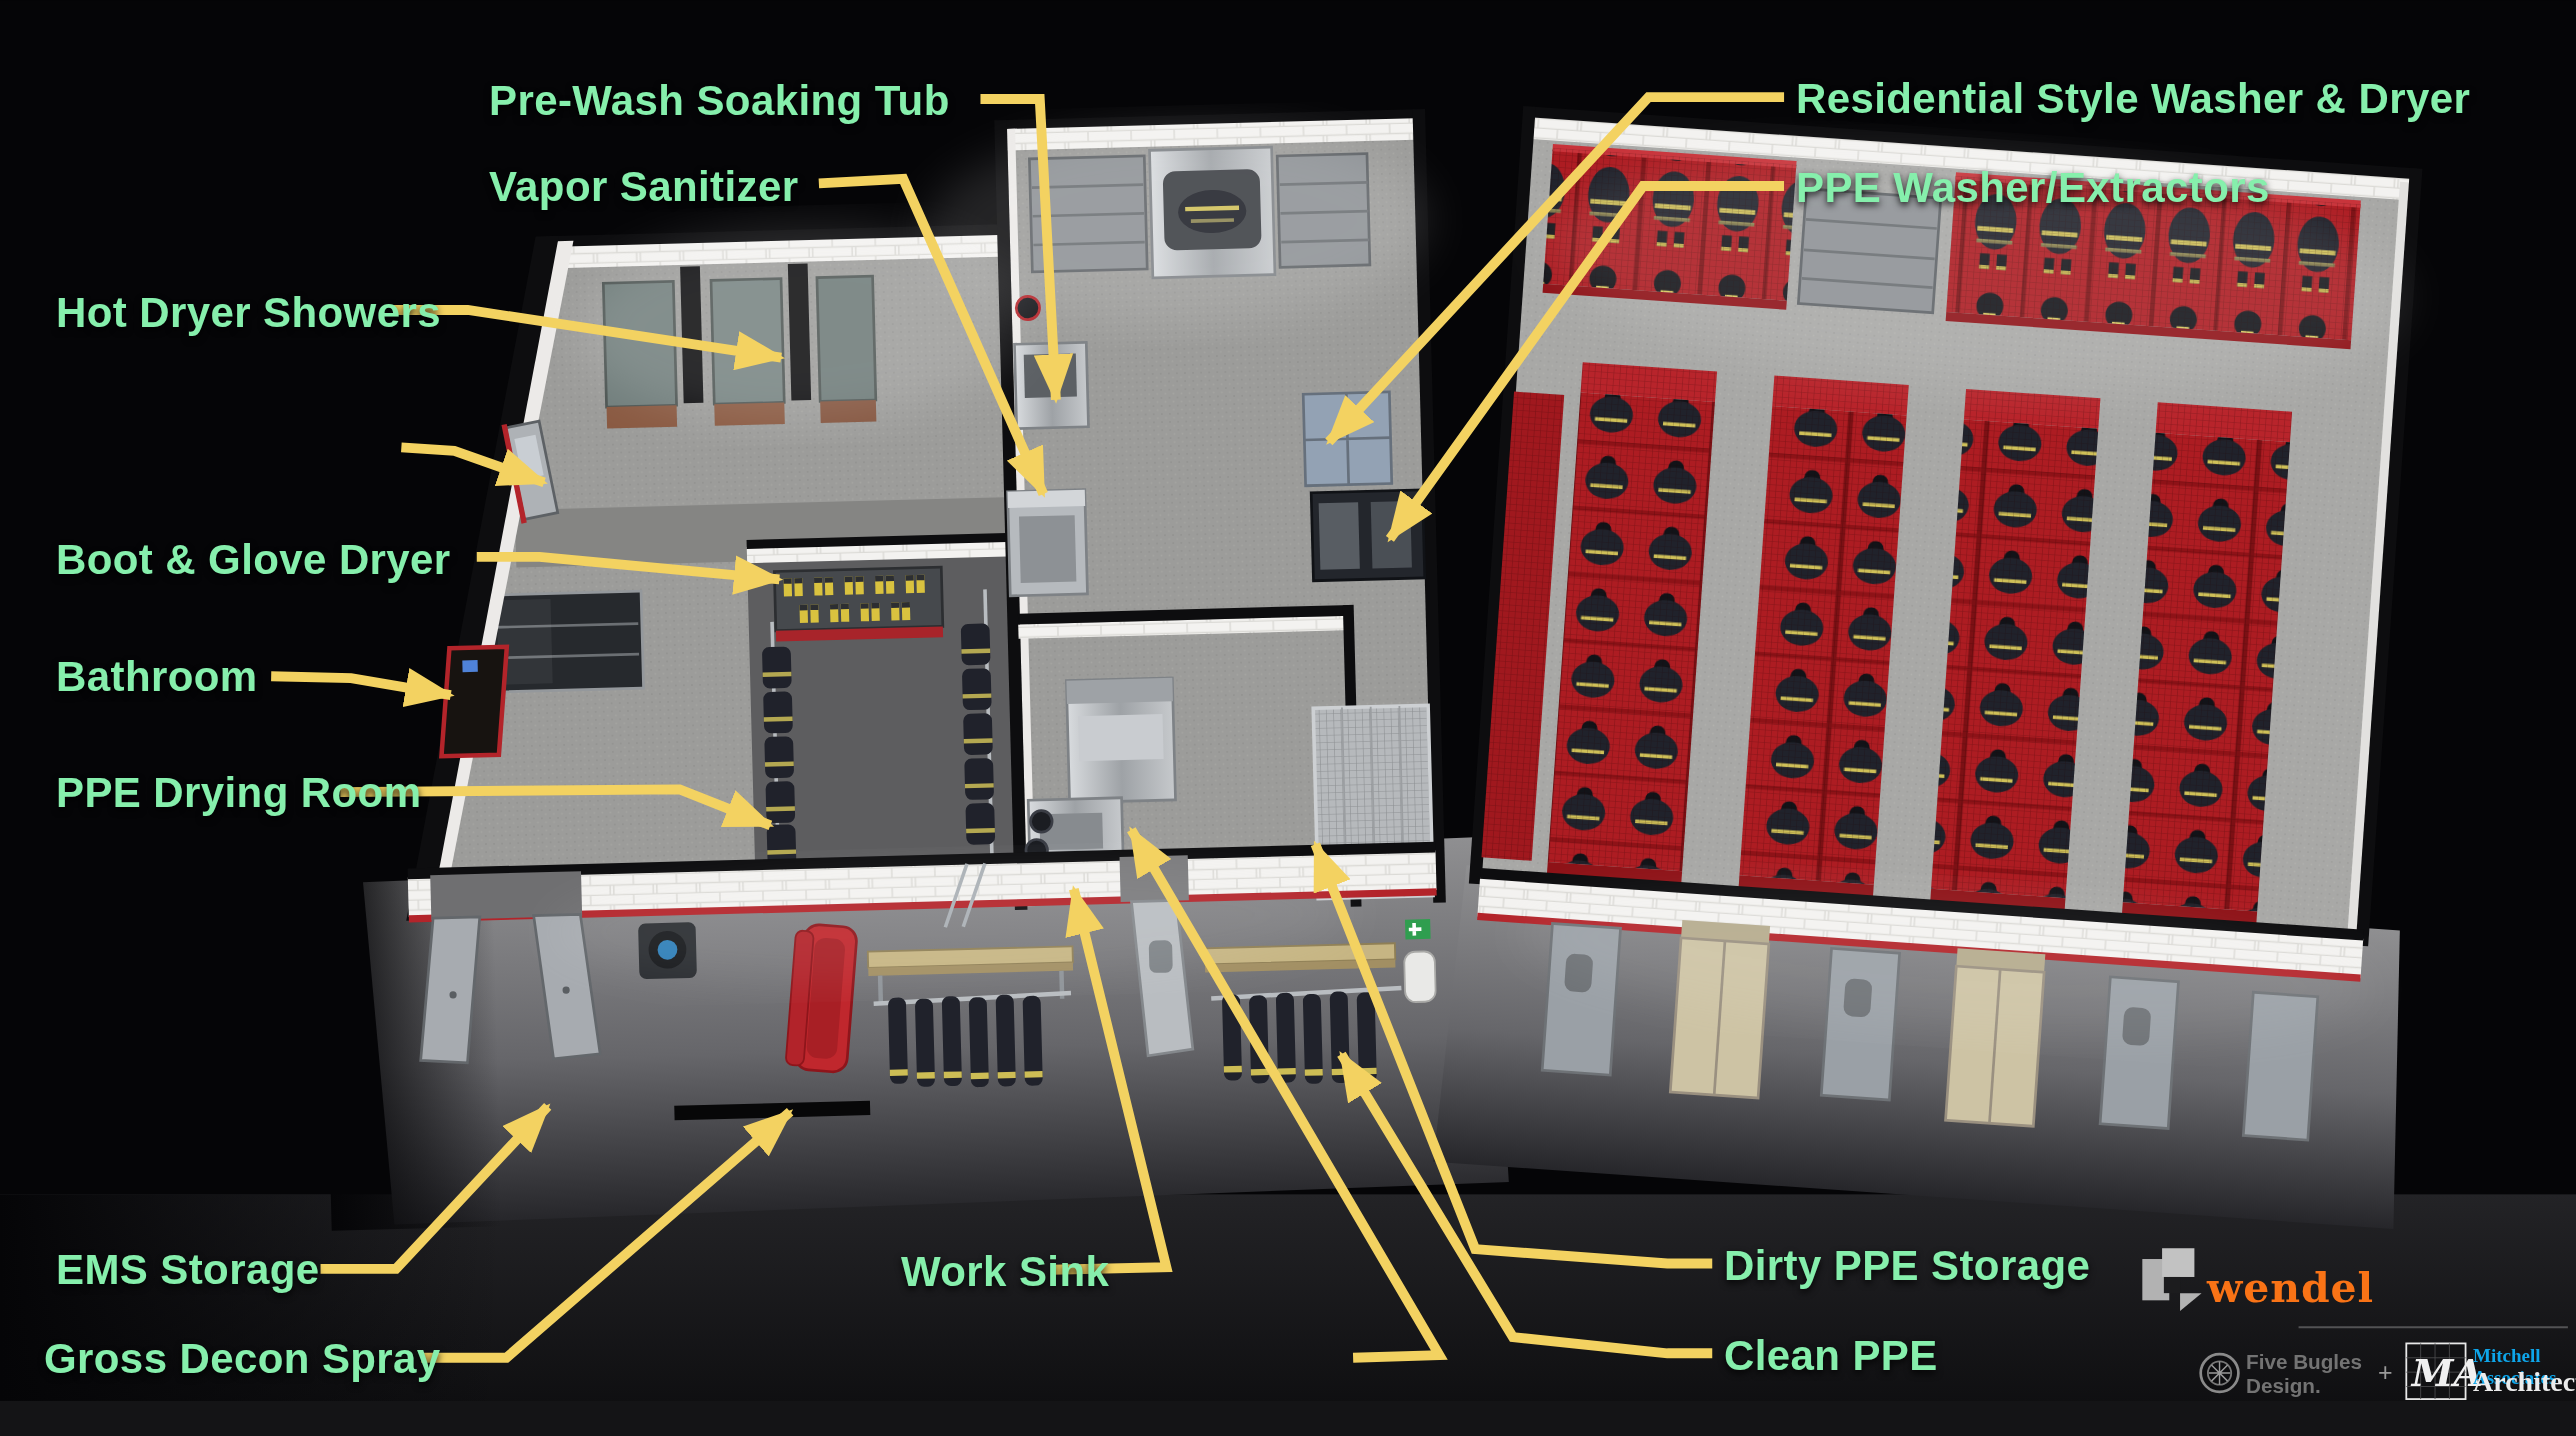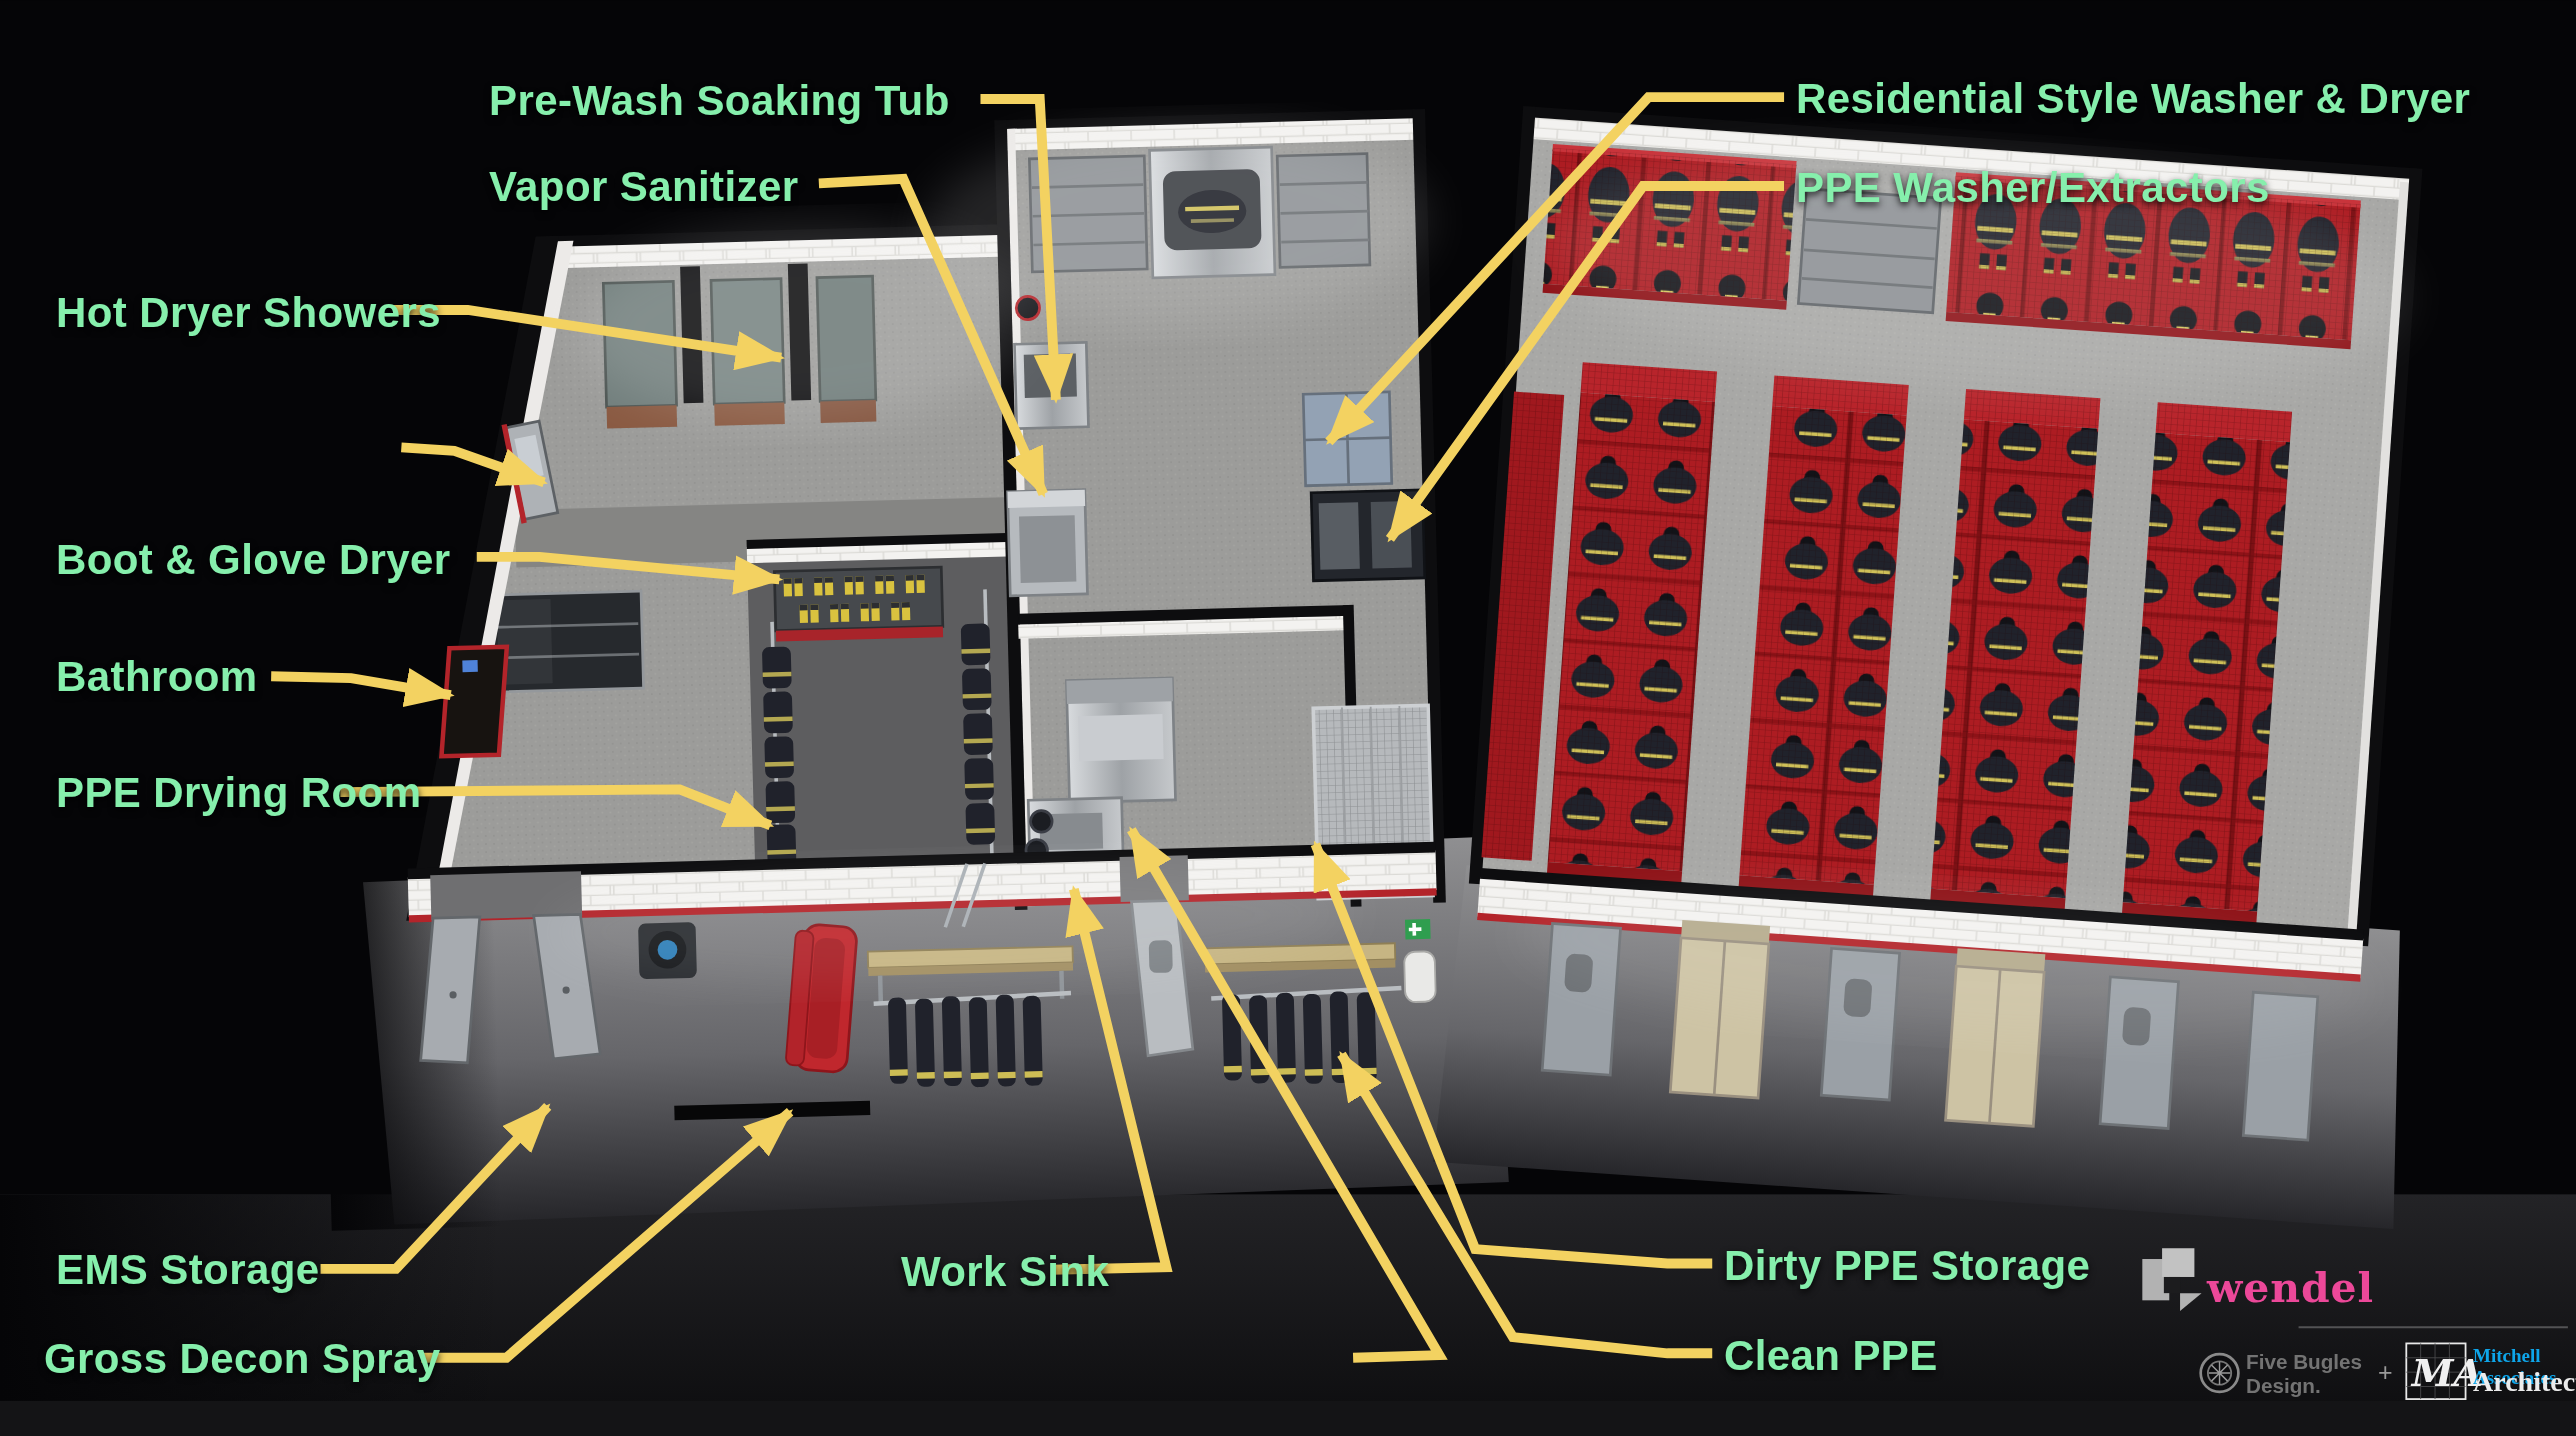--- a/index.html
+++ b/index.html
@@ -2,21 +2,21 @@
 <html style="font-size:14.4px"><head>
 <meta charset="utf-8">
 <style>
   html,body{margin:0;padding:0;background:#050507;}
   .stage{position:relative;width:2576px;height:1437px;overflow:hidden;background:#050507;
          font-family:"Liberation Sans",sans-serif;}
   .stage svg{position:absolute;left:0;top:0;}
   .lbl{position:absolute;font:700 42px "Liberation Sans",sans-serif;color:#86efac;
        letter-spacing:0.4px;white-space:nowrap;text-shadow:0 2.7px 7.2px rgba(0,0,0,.85);}
   .credit{position:absolute;color:#c2c2c2;}
-  .wendel-text{font:700 41px "DejaVu Serif",serif;color:#ec4899;letter-spacing:0.9px;text-align:center;}
+  .wendel-text{font:700 41px "DejaVu Serif",serif;color:#f97316;letter-spacing:0.9px;text-align:center;}
   .fb-line{font:700 20.7px "Liberation Sans",sans-serif;color:#737373;line-height:23px;}
   .plus{font:400 25px "Liberation Sans",sans-serif;color:#9a9a9a;}
   .ma-line1{font:700 19px "Liberation Serif",serif;color:#0ea5e9;line-height:21.5px;}
   .ma-line2{font:700 28px "Liberation Serif",serif;color:#ececec;line-height:29px;}
 </style>
 </head>
 <body>
 
 <div class="stage">
 

